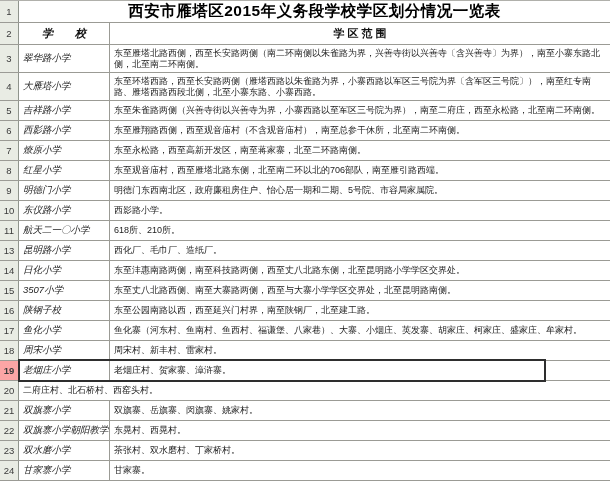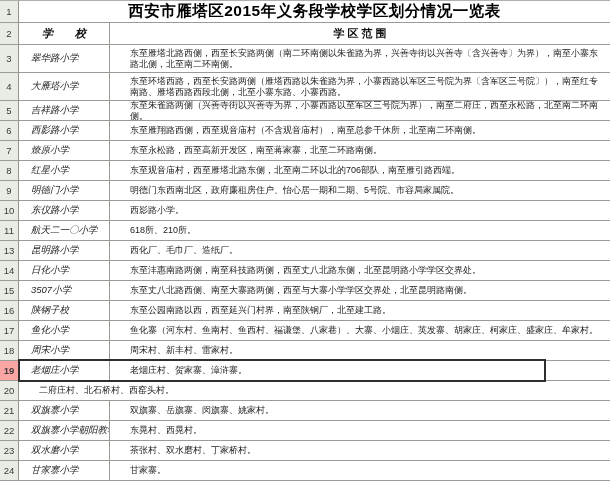--- a/index.html
+++ b/index.html
@@ -42,27 +42,26 @@
     overflow:hidden;
   }
   .header-row .school-col, .header-row .range-col {
     justify-content:center;
     font-size:11px; font-weight:bold; color:#111;
     white-space:nowrap;
   }
   .data-row { height:20px; }
   .data-row.tall { height:28px; }
   .data-row .school-col {
-    font-size:9.5px; padding-left:12px; color:#222;
+    font-size:9.5px; padding-left:4px; color:#222;
     white-space:nowrap;
   }
   .data-row .range-col {
     font-size:9px; line-height:11px; color:#222;
     padding:1px 4px 1px 4px;
-    margin-left:16px;
   }
   
   .data-row.selected::after {
     content:"";
     position:absolute;
     left:18px; right:64px; top:-2px; bottom:-2px;
     border:2px solid #2e2e2e;
     pointer-events:none;
     z-index:3;
   }

